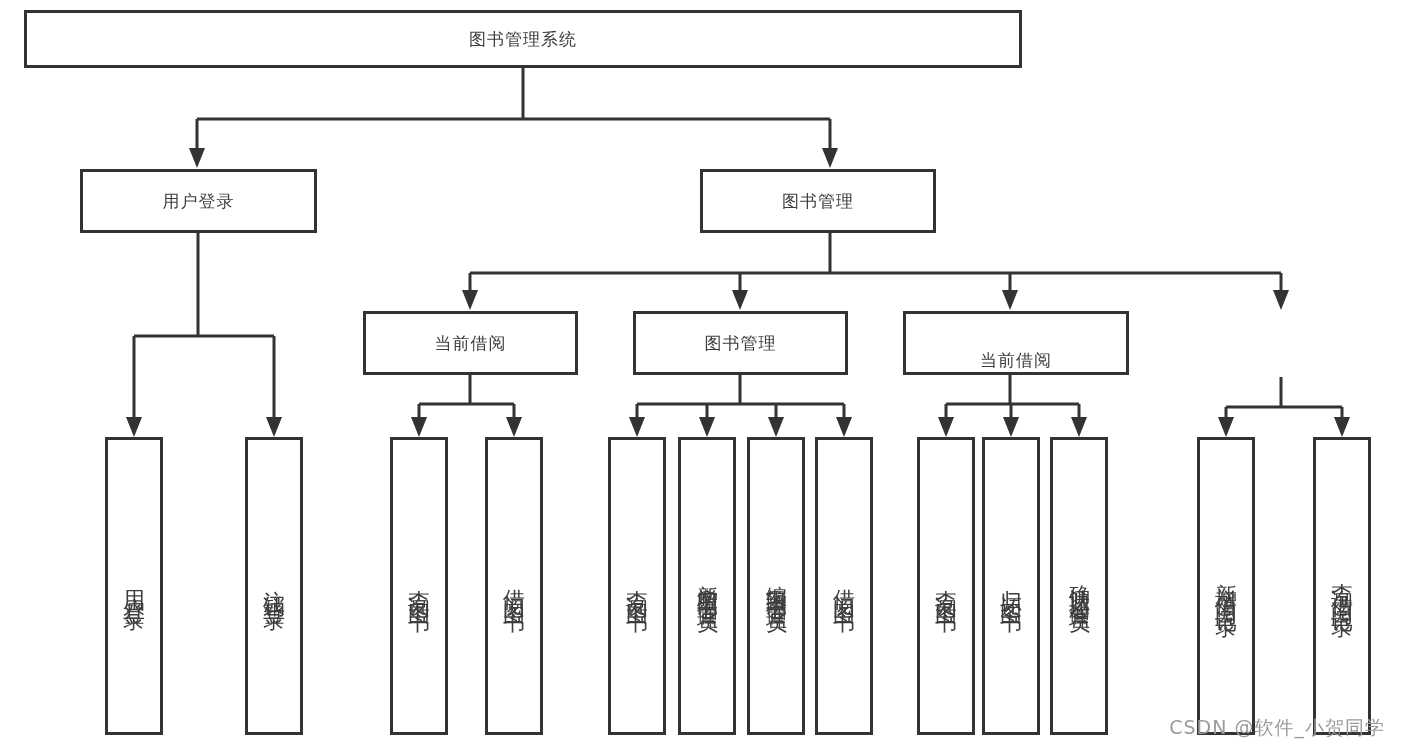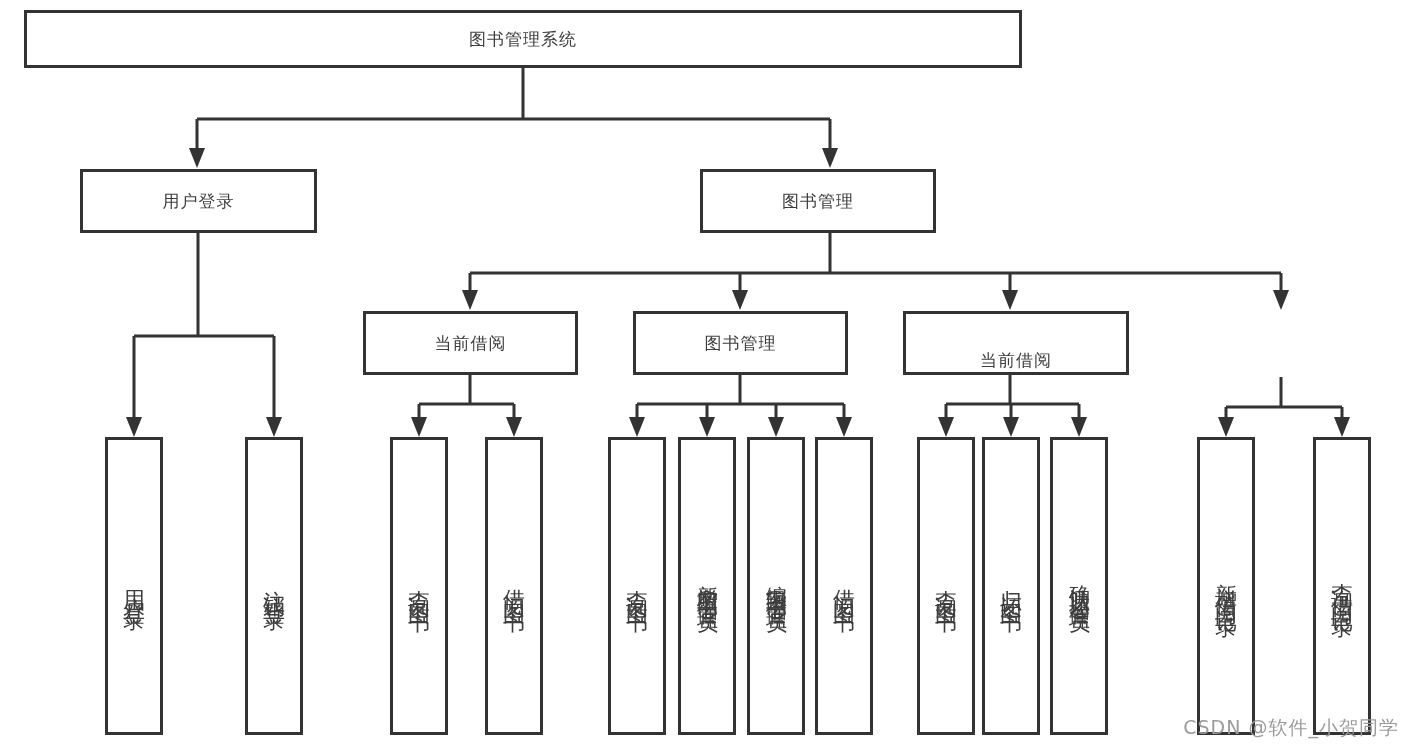--- a/index.html
+++ b/index.html
@@ -34,21 +34,21 @@
     writing-mode: vertical-rl;
     text-orientation: mixed;
     font-size: 22px;
     line-height: 1;
     letter-spacing: 7px;
     white-space: nowrap;
   }
   .vbox.long .vtext { font-size: 21px; letter-spacing: 4px; }
   #watermark {
     position: absolute;
-    right: 6px;
+    right: 20px;
     bottom: 6px;
     z-index: 2;
     font-size: 19px;
     color: #9b9b9b;
     letter-spacing: 1px;
   }
 </style>
 </head>
 <body>
 

